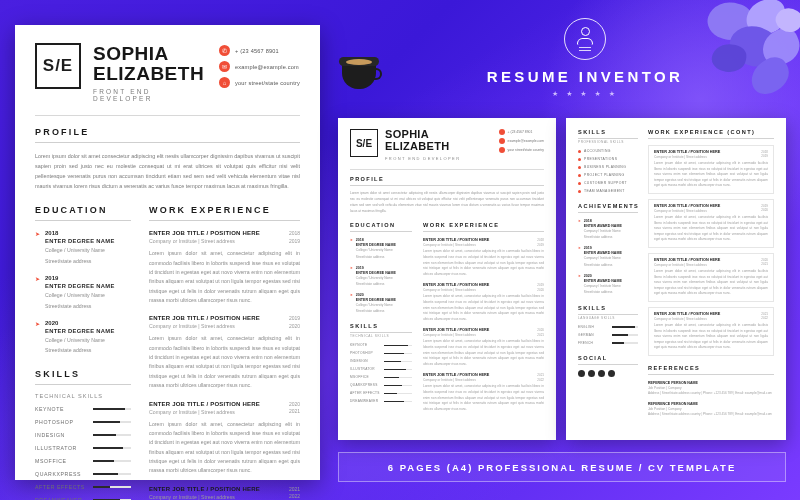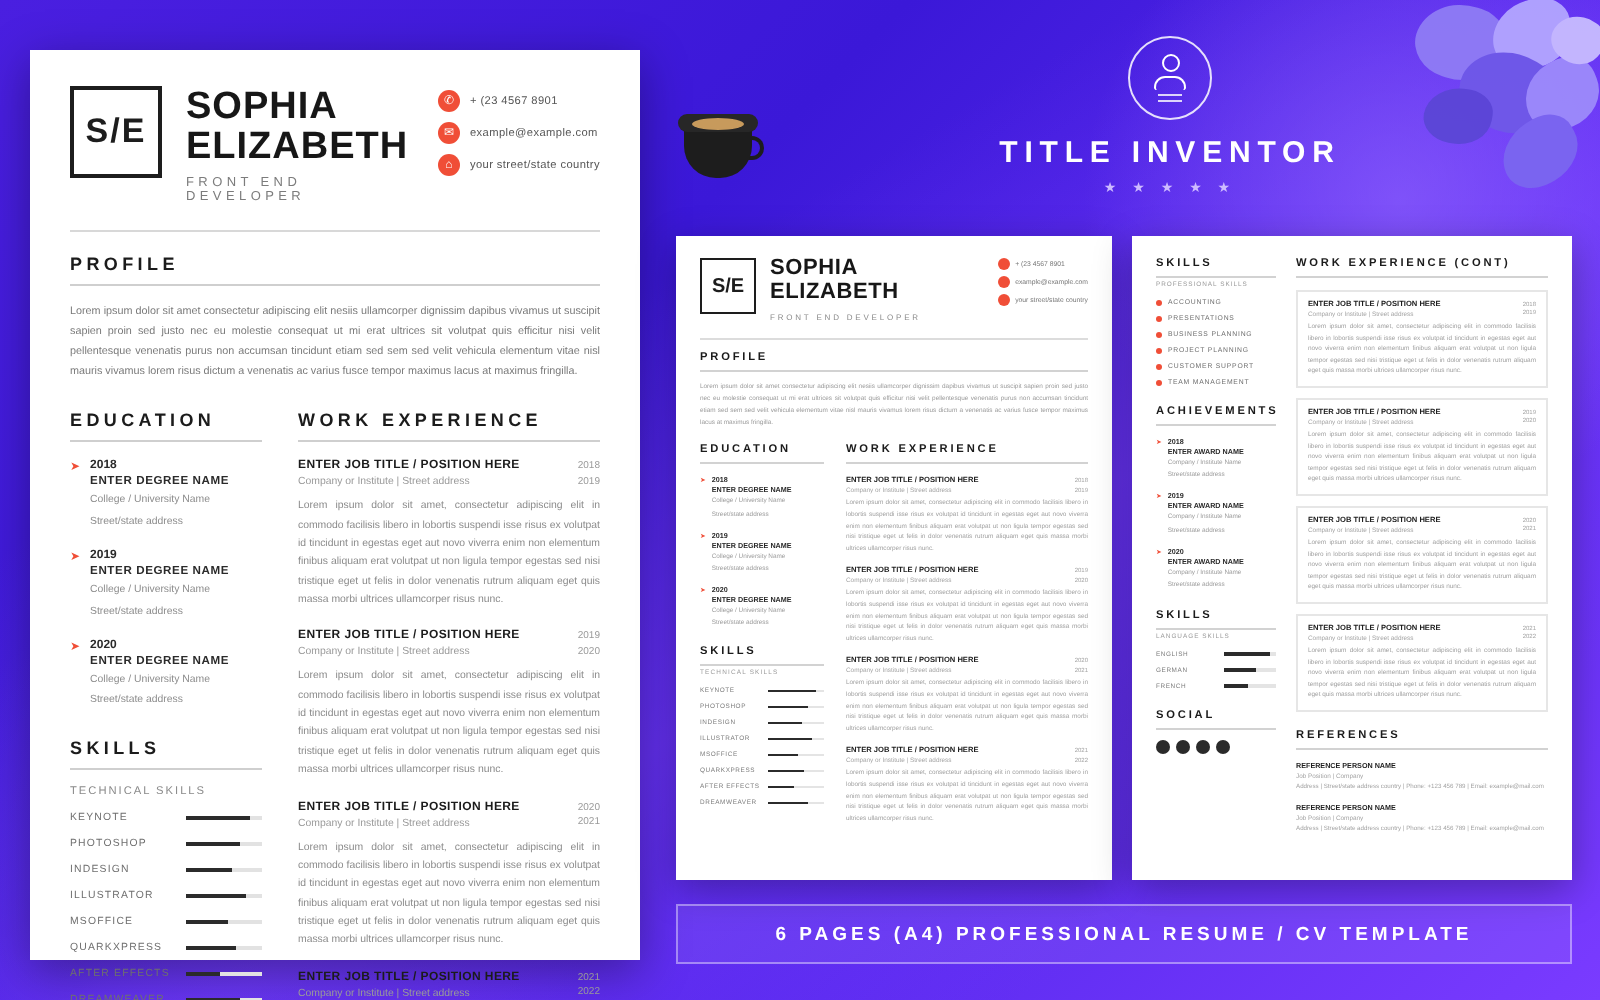--- a/index.html
+++ b/index.html
@@ -380,21 +380,21 @@
 
 <div class="brand">
   <div class="brand-mark">
     <span class="bm-head"></span>
     <span class="bm-body"></span>
     <span class="bm-lines">
         <i></i>
         <i></i>
       </span>
   </div>
-  <div class="brand-name">TITLE INVENTOR</div>
+  <div class="brand-name">RESUME INVENTOR</div>
   <div class="brand-stars">★ ★ ★ ★ ★</div>
 </div>
 
 <div class="cup">
   <div class="cup-handle"></div>
   <div class="cup-body"></div>
   <div class="cup-lid"></div>
   <div class="cup-coffee"></div>
 </div>
 

